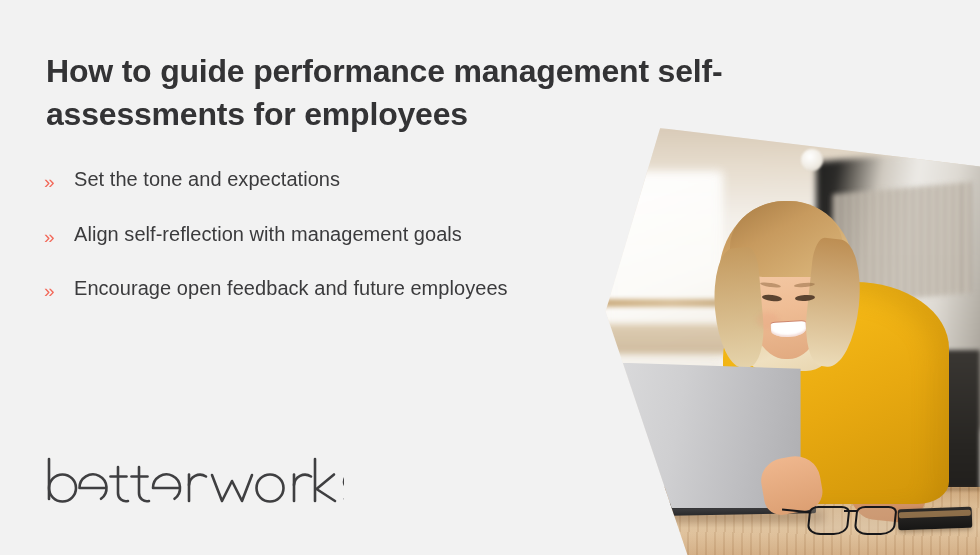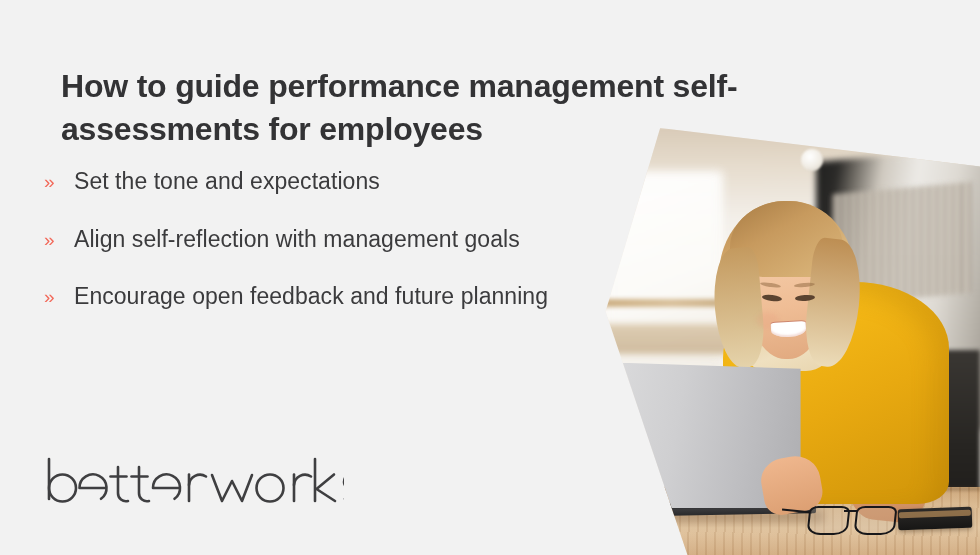--- a/index.html
+++ b/index.html
@@ -362,21 +362,21 @@
     backdrop-filter: blur(0.4px);
     pointer-events: none;
   }
 
   
   .headline {
     position: absolute;
     left: 46px;
     top: 50px;
     width: 700px;
-    margin: 15px;
+    margin: 0;
     font-size: 32px;
     line-height: 1.34;
     font-weight: bold;
     color: #333335;
     letter-spacing: -0.2px;
   }
 
   .bullets {
     position: absolute;
     left: 44px;
@@ -395,21 +395,21 @@
   .bullet-marker {
     flex: 0 0 auto;
     width: 30px;
     font-size: 19px;
     line-height: 1.45;
     color: #f2695a;
     padding-top: 3px;
   }
   .bullet-text {
     flex: 1 1 auto;
-    font-size: 23px;
+    font-size: 20px;
     line-height: 1.46;
     color: #3b3b3d;
     letter-spacing: 0.05px;
   }
 
   
   .logo {
     position: absolute;
     left: 44px;
     top: 455px;
@@ -480,21 +480,21 @@
     <li class="bullet">
       <span class="bullet-marker">»</span>
       <span class="bullet-text">Set the tone and expectations</span>
     </li>
     <li class="bullet">
       <span class="bullet-marker">»</span>
       <span class="bullet-text">Align self-reflection with management goals</span>
     </li>
     <li class="bullet">
       <span class="bullet-marker">»</span>
-      <span class="bullet-text">Encourage open feedback and future planning</span>
+      <span class="bullet-text">Encourage open feedback and future employees</span>
     </li>
   </ul>
 
   <div class="logo">
     <svg width="300" height="56" viewBox="0 0 300 56" xmlns="http://www.w3.org/2000/svg">
       <g fill="none" stroke="#3f3f41" stroke-width="2.6" stroke-linecap="round" stroke-linejoin="round">
 
         <path d="M5 4 V44"></path>
         <circle cx="18.5" cy="33" r="13.5"></circle>
 

